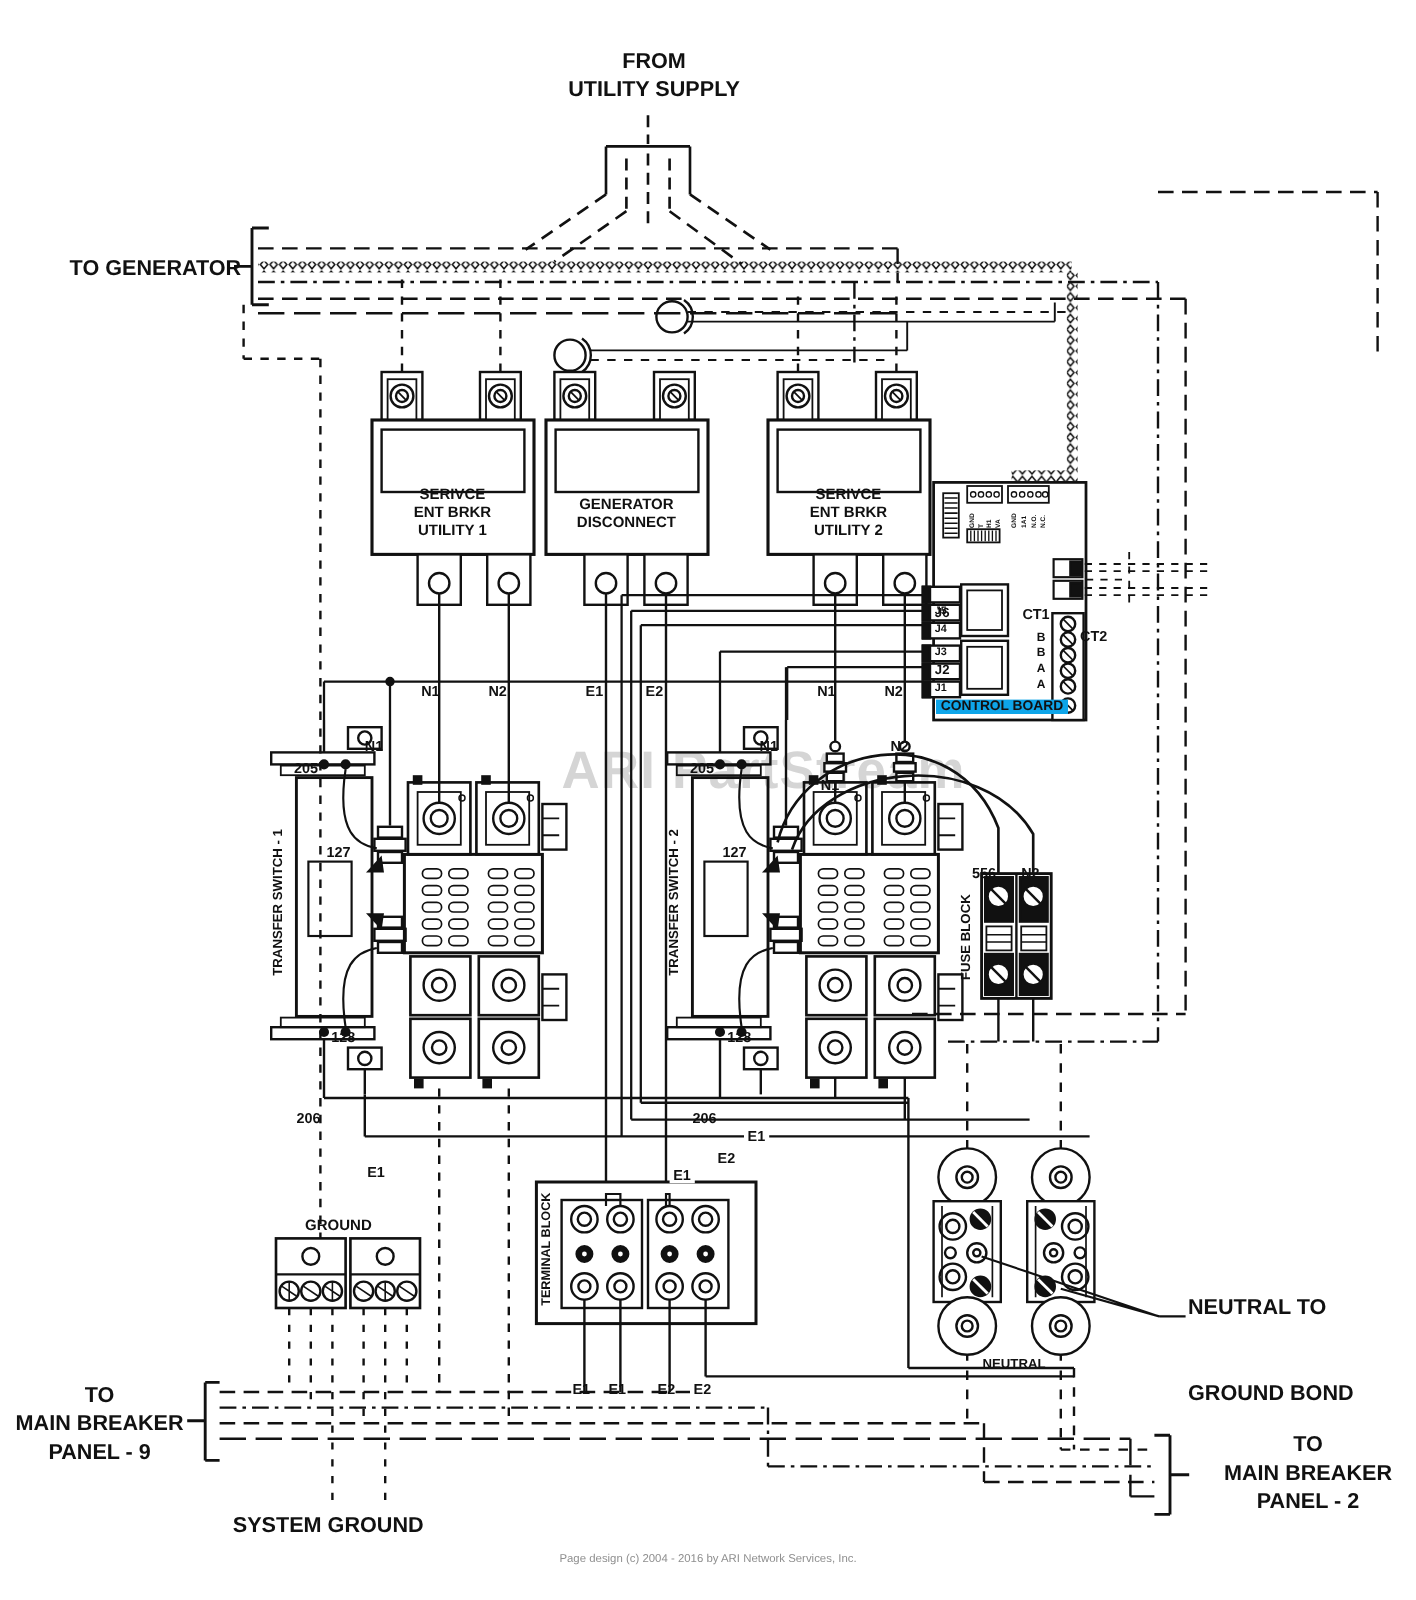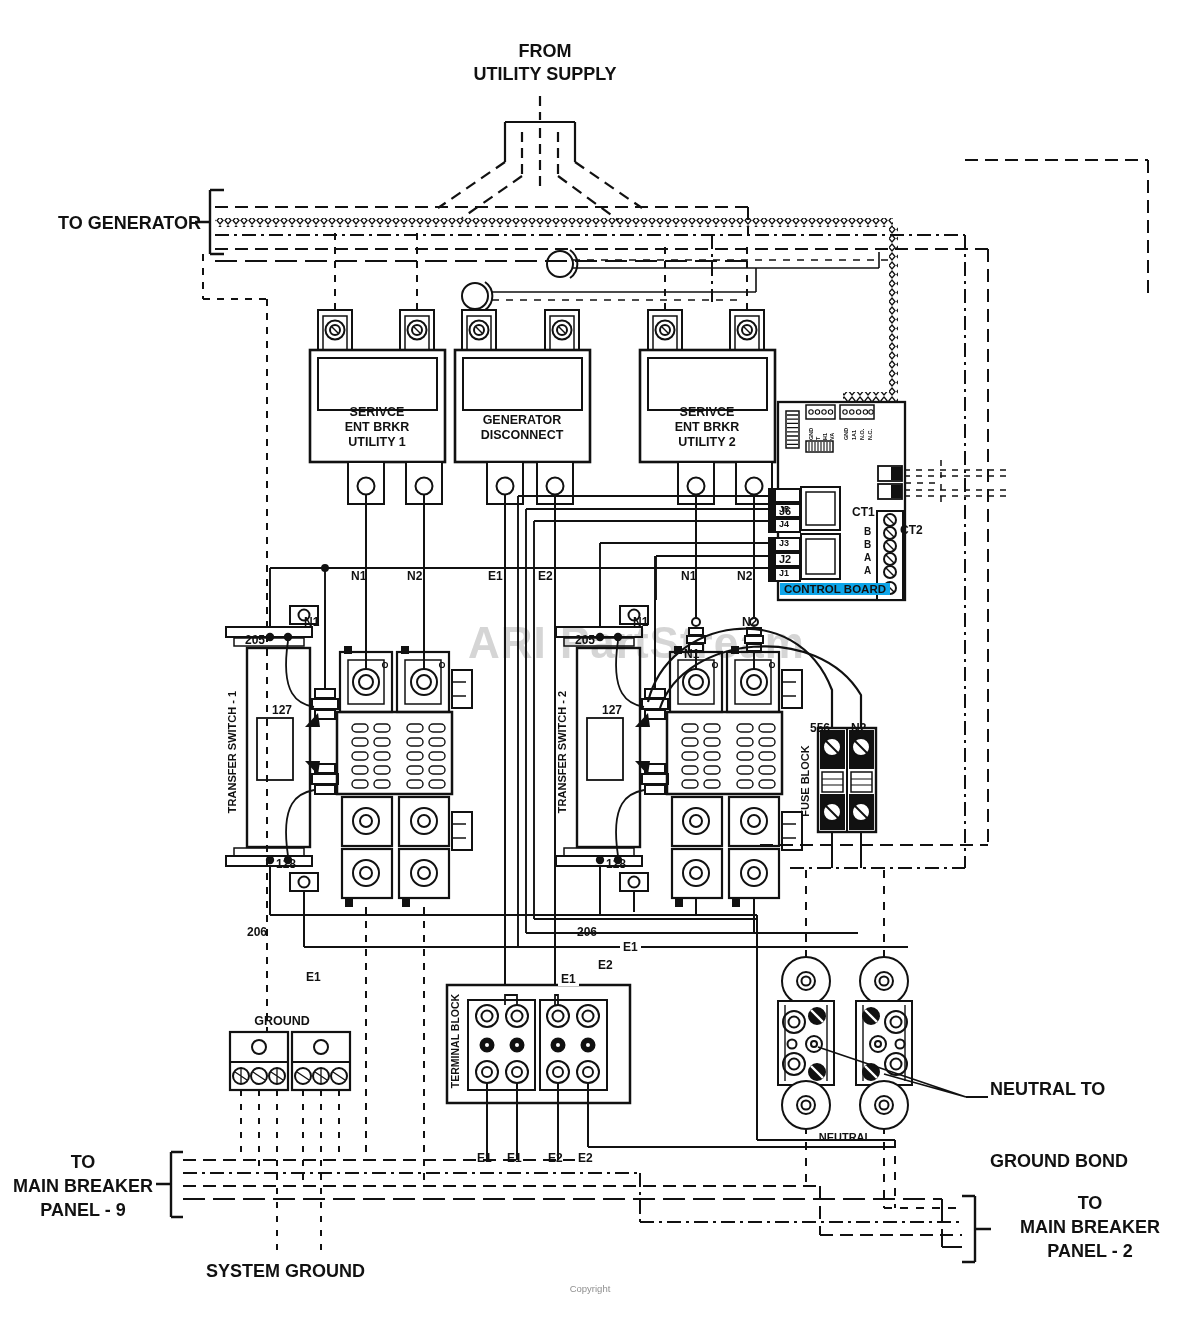--- a/index.html
+++ b/index.html
@@ -547,17 +547,17 @@
 <span class="L big" style="left:990px;top:1080px;">NEUTRAL TO</span>
 <span class="L big" style="left:990px;top:1104px;margin-top:48px;">GROUND BOND</span>
 
 <span class="L big ctr" style="left:13px;top:1153px;width:140px;">TO</span>
 <span class="L big ctr" style="left:13px;top:1177px;width:140px;">MAIN BREAKER</span>
 <span class="L big ctr" style="left:13px;top:1201px;width:140px;">PANEL - 9</span>
 <span class="L big ctr" style="left:1015px;top:1194px;width:150px;">TO</span>
 <span class="L big ctr" style="left:1015px;top:1218px;width:150px;">MAIN BREAKER</span>
 <span class="L big ctr" style="left:1015px;top:1242px;width:150px;">PANEL - 2</span>
 
-<span class="L big" style="left:206px;top:1262px;">SYSTEM GROUND</span>
-
-<div id="copy1">Copyright</div>
+<span class="L big" style="left:194px;top:1262px;">SYSTEM GROUND</span>
+
+<div id="copy2">Page design (c) 2004 - 2016 by ARI Network Services, Inc.</div>
 
 </div>
 
 </body></html>

